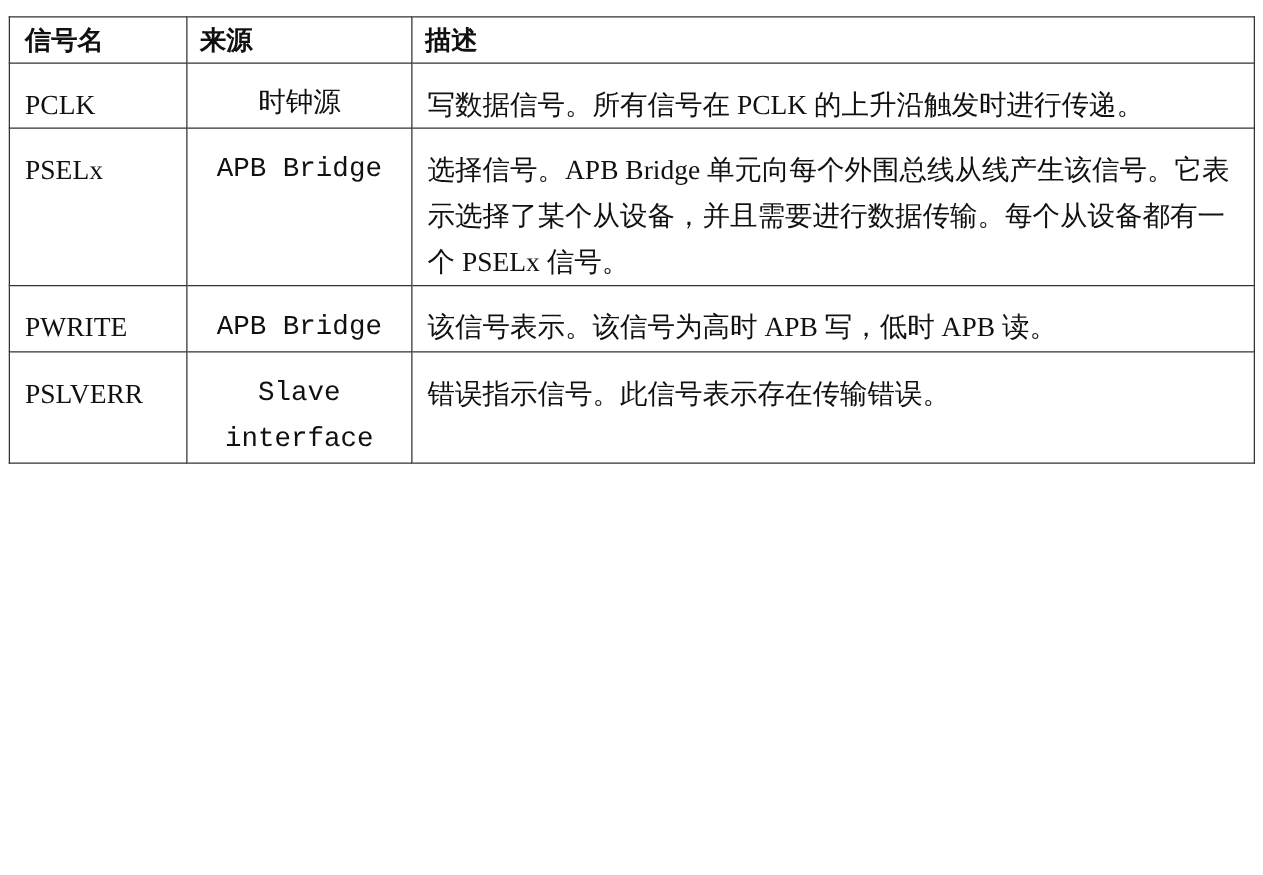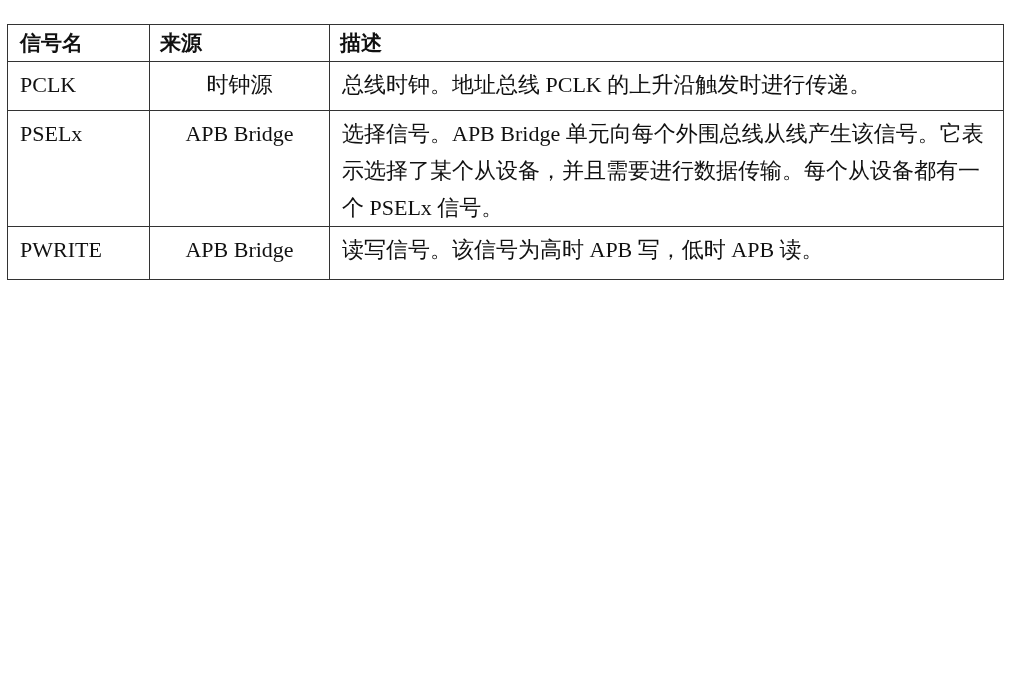--- a/index.html
+++ b/index.html
@@ -1,29 +1,29 @@
 <!DOCTYPE html>
 <html><head>
 <meta charset="utf-8">
 <style>
   html, body { margin: 0; padding: 0; background: #ffffff; }
   body { width: 1010px; height: 700px; position: relative; overflow: hidden;
          font-family: "Liberation Serif", "DejaVu Serif", serif; color: #111; }
-  table { position: absolute; left: 7px; top: 24px; border-collapse: collapse;
+  table { position: absolute; left: 7px; top: 13px; border-collapse: collapse;
           table-layout: fixed; width: 996px; }
   td, th { border: 1.5px solid #333; vertical-align: top; padding: 0 10px;
            font-size: 22px; line-height: 37px; }
   th { font-family: "DejaVu Sans", sans-serif; font-weight: bold; font-size: 21px;
        height: 36px; line-height: 36px; padding-top: 0; }
   th.c1 { text-align: left; padding-left: 12px; }
   th.c2, th.c3 { text-align: left; }
   td.c1 { text-align: left; padding-left: 12px; }
-  td.c2 { text-align: center; }
+  td.c2 { text-align: center; font-family: Liberation Mono, monospace; }
   td.c3 { text-align: left; padding-left: 12px; }
-  td { padding-top: 4px; }
+  td { padding-top: 14px; }
   col.w1 { width: 142px; }
   col.w2 { width: 180px; }
   col.w3 { width: 674px; }
 </style>
 </head>
 <body>
 
 <table>
   <colgroup>
       <col class="w1">
@@ -34,26 +34,31 @@
     <tr>
       <th class="c1">信号名</th>
       <th class="c2">来源</th>
       <th class="c3">描述</th>
     </tr>
   </thead>
   <tbody id="tbody">
     <tr style="height: 49px;">
       <td class="c1">PCLK</td>
       <td class="c2">时钟源</td>
-      <td class="c3">总线时钟。地址总线 PCLK 的上升沿触发时进行传递。</td>
+      <td class="c3">写数据信号。所有信号在 PCLK 的上升沿触发时进行传递。</td>
     </tr>
     <tr style="height: 101px;">
       <td class="c1">PSELx</td>
       <td class="c2">APB Bridge</td>
       <td class="c3">选择信号。APB Bridge 单元向每个外围总线从线产生该信号。它表示选择了某个从设备，并且需要进行数据传输。每个从设备都有一个 PSELx 信号。</td>
     </tr>
     <tr style="height: 53px;">
       <td class="c1">PWRITE</td>
       <td class="c2">APB Bridge</td>
-      <td class="c3">读写信号。该信号为高时 APB 写，低时 APB 读。</td>
+      <td class="c3">该信号表示。该信号为高时 APB 写，低时 APB 读。</td>
+    </tr>
+    <tr style="height: 63px;">
+      <td class="c1">PSLVERR</td>
+      <td class="c2">Slave interface</td>
+      <td class="c3">错误指示信号。此信号表示存在传输错误。</td>
     </tr>
   </tbody>
 </table>
 
 </body></html>

